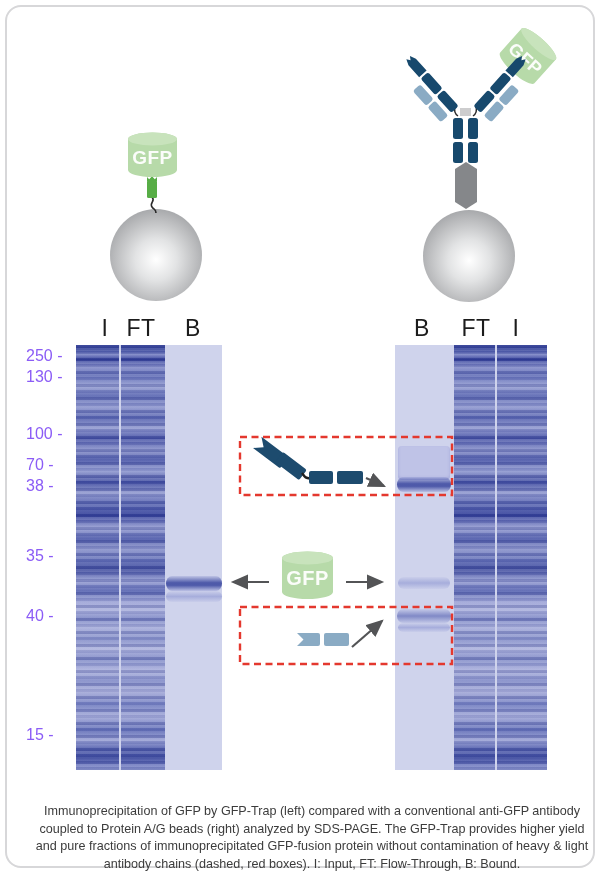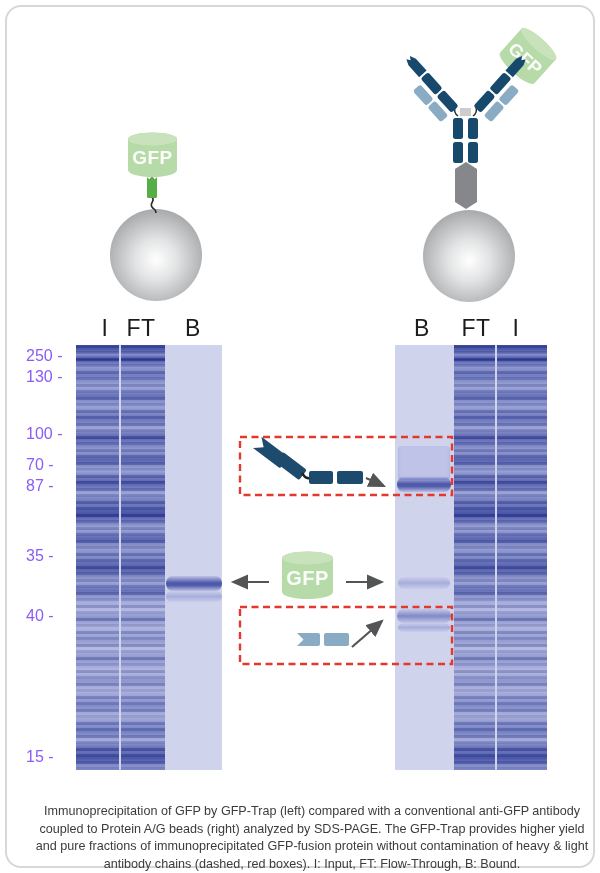--- a/index.html
+++ b/index.html
@@ -211,22 +211,22 @@
   </g>
   <line x1="114" y1="42" x2="144" y2="16" stroke="#535456" stroke-width="2.2" marker-end="url(#ah3)"></line>
 </svg>
 
 <p class="caption">Immunoprecipitation of GFP by GFP-Trap (left) compared with a conventional anti-GFP antibody coupled to Protein A/G beads (right) analyzed by SDS-PAGE. The GFP-Trap provides higher yield and pure fractions of immunoprecipitated GFP-fusion protein without contamination of heavy &amp; light antibody chains (dashed, red boxes). I: Input, FT: Flow-Through, B: Bound.</p>
 
 <span class="ladder-mark" style="top: 346px;">250 -</span>
 <span class="ladder-mark" style="top: 367px;">130 -</span>
 <span class="ladder-mark" style="top: 424px;">100 -</span>
 <span class="ladder-mark" style="top: 431px; margin-top: 24px;">70 -</span>
-<span class="ladder-mark" style="top: 476px;">87 -</span>
+<span class="ladder-mark" style="top: 476px;">38 -</span>
 <span class="ladder-mark" style="top: 546px;">35 -</span>
 <span class="ladder-mark" style="top: 606px;">40 -</span>
-<span class="ladder-mark" style="top: 747px;">15 -</span>
+<span class="ladder-mark" style="top: 725px;">15 -</span>
 <span class="lane-label" style="left: 105px;">I</span>
 <span class="lane-label" style="left: 141px;">FT</span>
 <span class="lane-label" style="left: 193px;">B</span>
 <span class="lane-label" style="left: 422px;">B</span>
 <span class="lane-label" style="left: 476px;">FT</span>
 <span class="lane-label" style="left: 516px;">I</span>
 
 </body></html>

